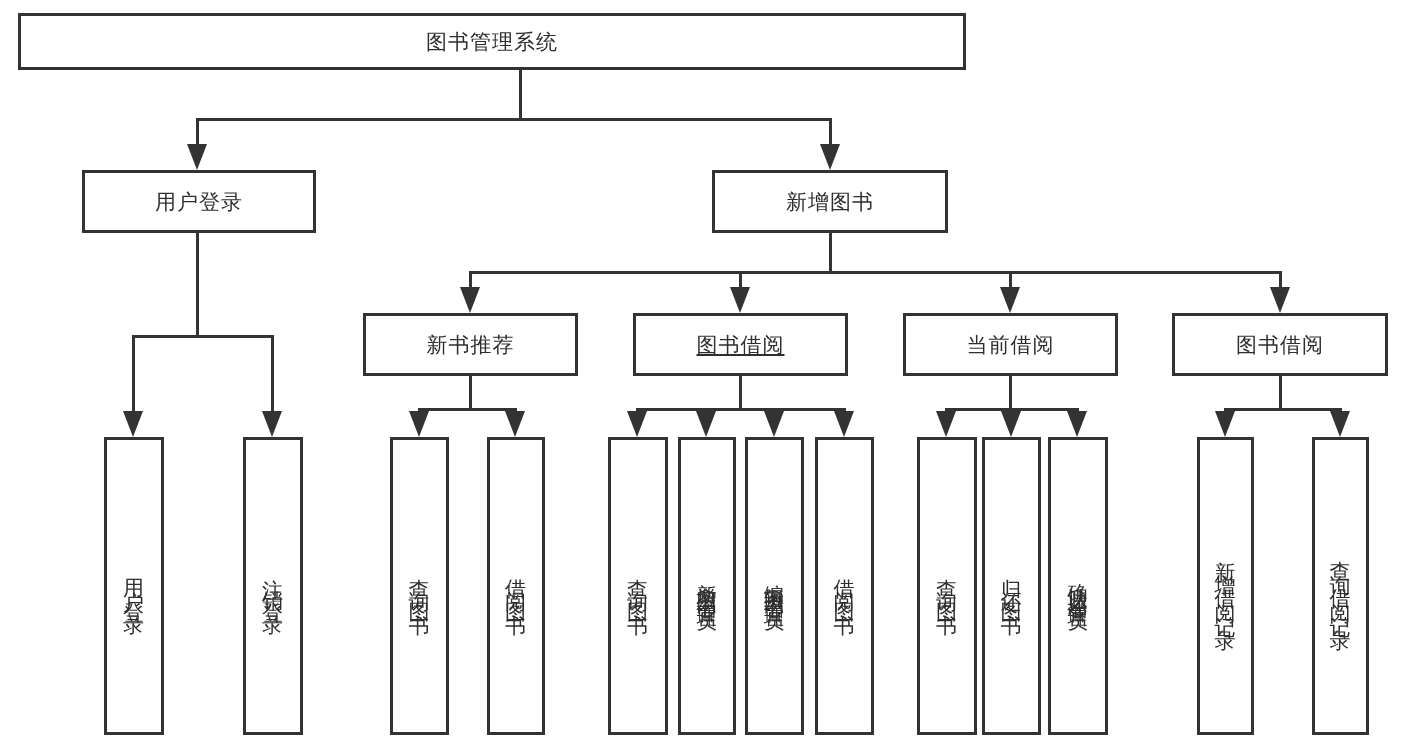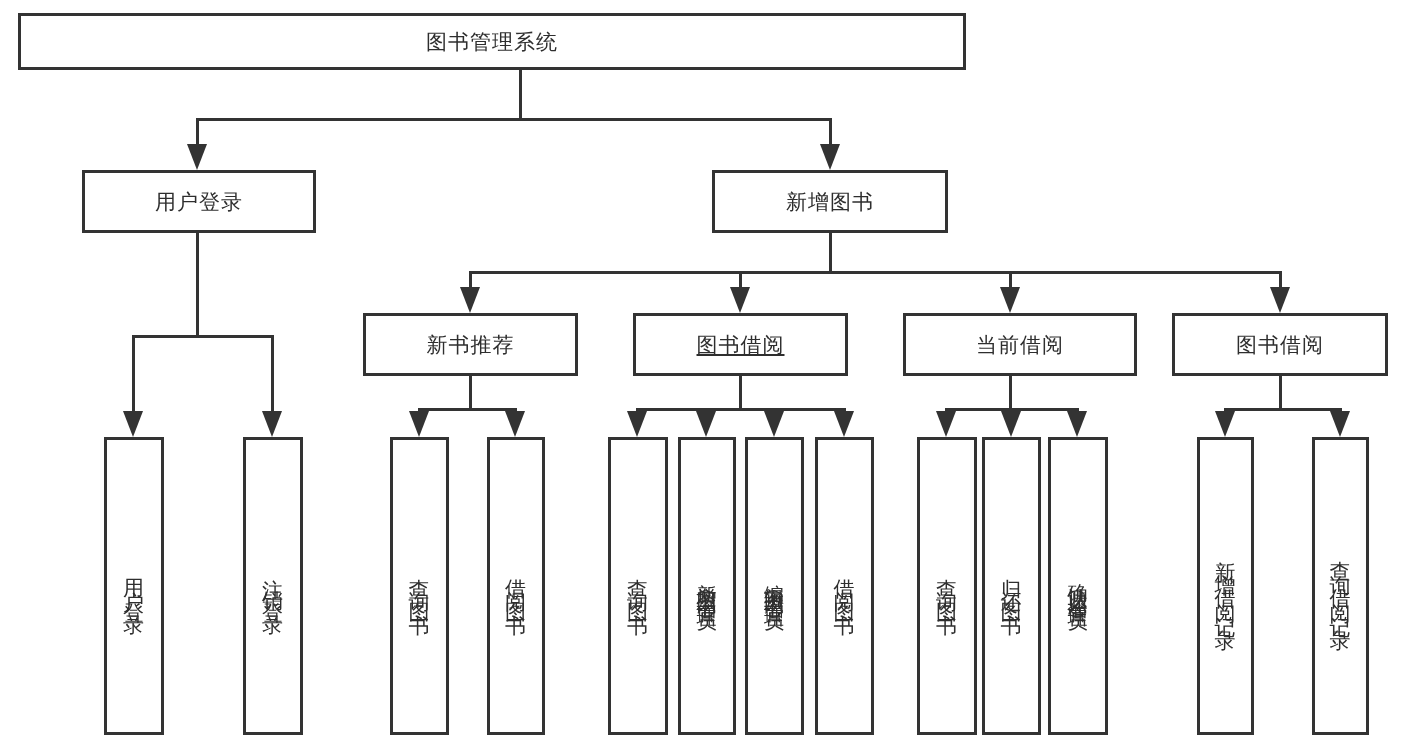--- a/index.html
+++ b/index.html
@@ -82,21 +82,21 @@
   <div class="arrow" style="left:460px;top:287px;"></div>
   <div class="vline" style="left:739px;top:271px;height:22px;"></div>
   <div class="arrow" style="left:730px;top:287px;"></div>
   <div class="vline" style="left:1009px;top:271px;height:22px;"></div>
   <div class="arrow" style="left:1000px;top:287px;"></div>
   <div class="vline" style="left:1279px;top:271px;height:22px;"></div>
   <div class="arrow" style="left:1270px;top:287px;"></div>
 
   <div class="node" style="left:363px;top:313px;width:215px;height:63px;">新书推荐</div>
   <div class="node" style="left:633px;top:313px;width:215px;height:63px;text-decoration:underline;">图书借阅</div>
-  <div class="node" style="left:903px;top:313px;width:234px;height:63px;">当前借阅</div>
+  <div class="node" style="left:903px;top:313px;width:215px;height:63px;">当前借阅</div>
   <div class="node" style="left:1172px;top:313px;width:216px;height:63px;">图书借阅</div>
 
   <div class="vline" style="left:469px;top:376px;height:34px;"></div>
   <div class="hline" style="left:418px;top:408px;width:99px;"></div>
   <div class="vline" style="left:418px;top:408px;height:9px;"></div>
   <div class="arrow" style="left:409px;top:411px;"></div>
   <div class="vline" style="left:514px;top:408px;height:9px;"></div>
   <div class="arrow" style="left:505px;top:411px;"></div>
 
   <div class="vline" style="left:739px;top:376px;height:34px;"></div>

